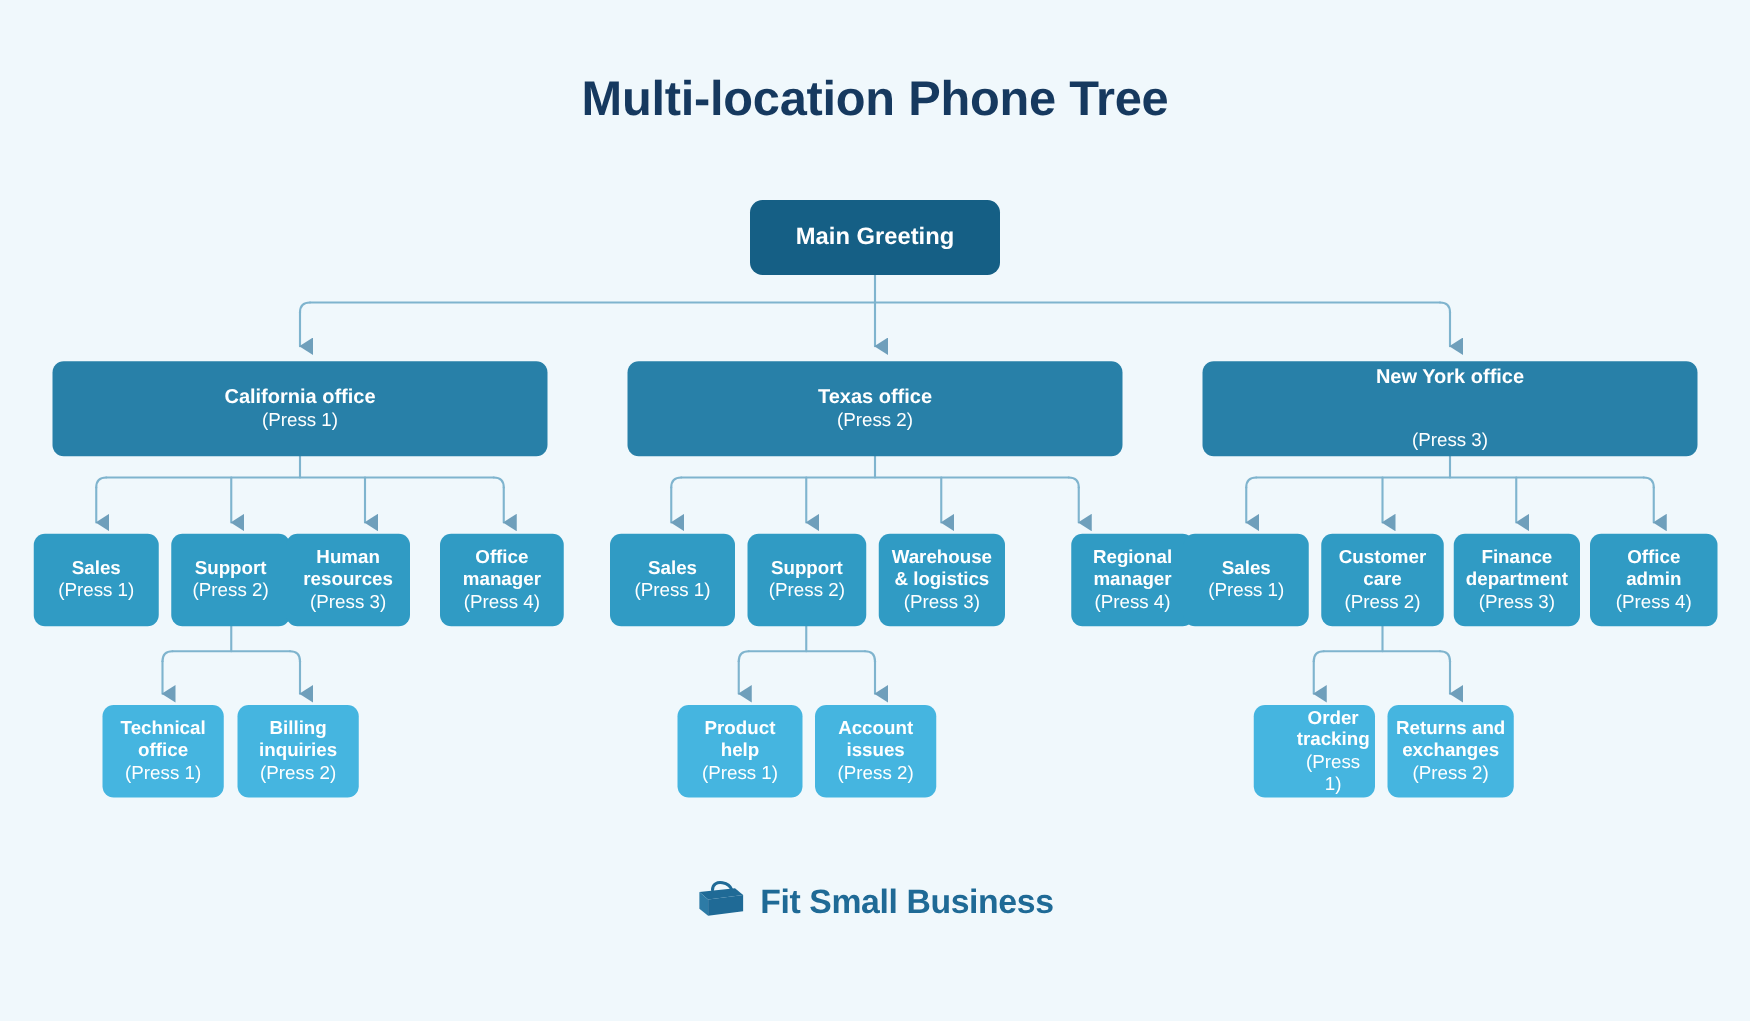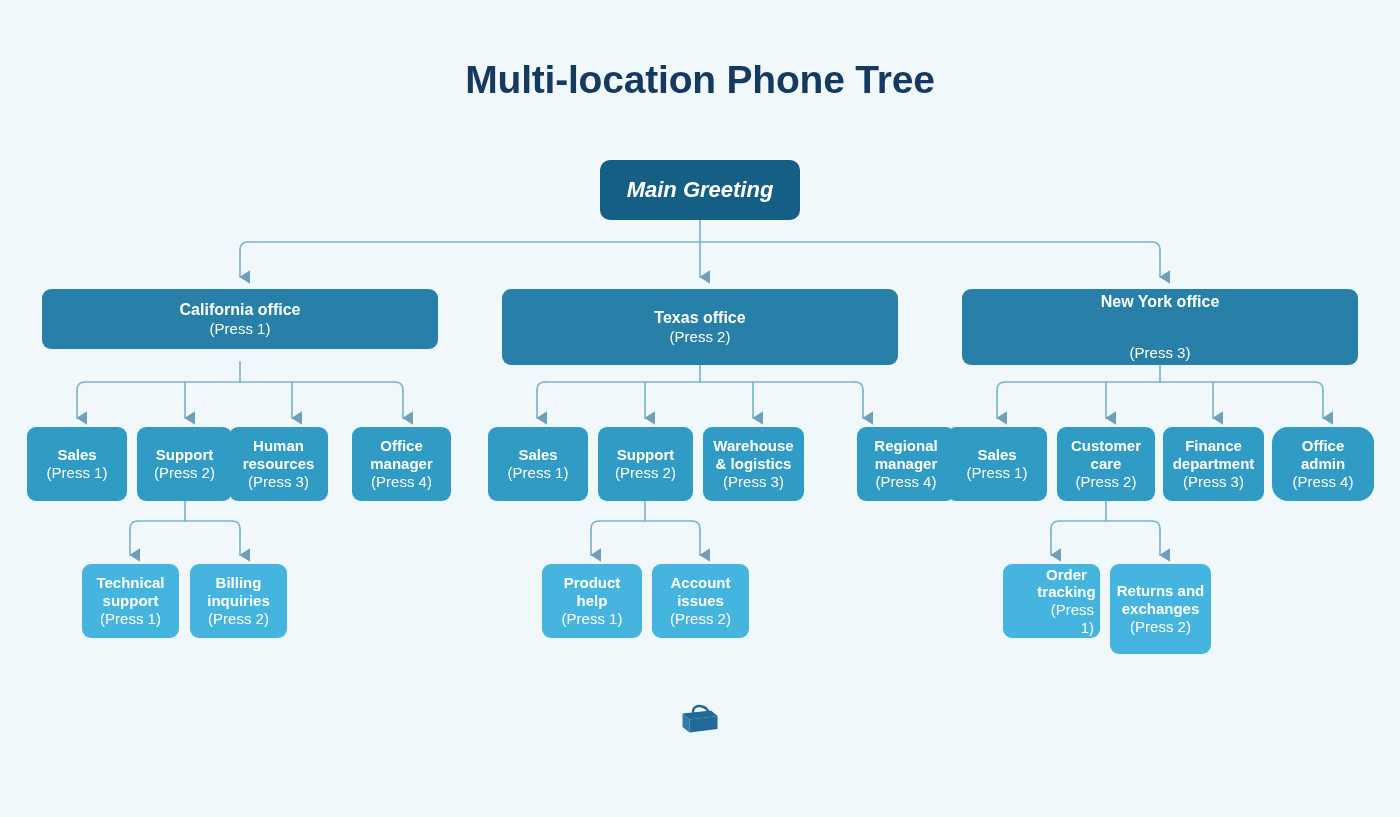--- a/index.html
+++ b/index.html
@@ -51,28 +51,26 @@
     padding: 4px 6px;
     line-height: 1.18;
   }
   .node .lbl {
     font-weight: bold;
     display: block;
   }
   .node .press {
     font-weight: normal;
     display: block;
-    text-align: right;
   }
   
   .lvl-root {
     background: #155f85;
-    font-size: 22px;
+    font-size: 19px;
     border-radius: 10px;
-    font-style: italic;
   }
   .lvl-2 {
     background: #2880a8;
     font-size: 16px;
   }
   .lvl-3 {
     background: #309bc4;
     font-size: 15px;
   }
   .lvl-4 {
@@ -176,21 +174,21 @@
       <path d="M1160,529 Q1160,521 1152,521"></path>
       <path d="M1051,529 L1051,555" marker-end="url(#ah)"></path>
       <path d="M1160,529 L1160,555" marker-end="url(#ah)"></path>
     </g>
   </svg>
 
   <div class="node lvl-root" style="left:600px; top:160px; width:200px; height:60px;">
     <span class="lbl">Main Greeting</span>
   </div>
 
-  <div class="node lvl-2" style="left:42px; top:289px; width:396px; height:60px;">
+  <div class="node lvl-2" style="left:42px; top:289px; width:396px; height:76px;">
     <span class="lbl">California office</span>
     <span class="press">(Press 1)</span>
   </div>
   <div class="node lvl-2" style="left:502px; top:289px; width:396px; height:76px;">
     <span class="lbl">Texas office</span>
     <span class="press">(Press 2)</span>
   </div>
   <div class="node lvl-2" style="left:962px; top:289px; width:396px; height:76px;gap:32px;">
     <span class="lbl">New York office</span>
     <span class="press">(Press 3)</span>
@@ -235,56 +233,57 @@
     <span class="press">(Press 1)</span>
   </div>
   <div class="node lvl-3" style="left:1057px; top:427px; width:98px; height:74px;">
     <span class="lbl">Customer care</span>
     <span class="press">(Press 2)</span>
   </div>
   <div class="node lvl-3" style="left:1163px; top:427px; width:101px; height:74px;">
     <span class="lbl">Finance department</span>
     <span class="press">(Press 3)</span>
   </div>
-  <div class="node lvl-3" style="left:1272px; top:427px; width:102px; height:74px;border-radius:16px;">
+  <div class="node lvl-3" style="left:1272px; top:427px; width:102px; height:74px;">
     <span class="lbl">Office admin</span>
     <span class="press">(Press 4)</span>
   </div>
 
   <div class="node lvl-4" style="left:82px; top:564px; width:97px; height:74px;">
-    <span class="lbl">Technical support</span>
+    <span class="lbl">Technical office</span>
     <span class="press">(Press 1)</span>
   </div>
   <div class="node lvl-4" style="left:190px; top:564px; width:97px; height:74px;">
     <span class="lbl">Billing inquiries</span>
     <span class="press">(Press 2)</span>
   </div>
 
   <div class="node lvl-4" style="left:542px; top:564px; width:100px; height:74px;">
     <span class="lbl">Product help</span>
     <span class="press">(Press 1)</span>
   </div>
   <div class="node lvl-4" style="left:652px; top:564px; width:97px; height:74px;">
     <span class="lbl">Account issues</span>
     <span class="press">(Press 2)</span>
   </div>
 
   <div class="node lvl-4" style="left:1003px; top:564px; width:97px; height:74px;padding-left:36px;">
     <span class="lbl">Order tracking</span>
     <span class="press">(Press 1)</span>
   </div>
-  <div class="node lvl-4" style="left:1110px; top:564px; width:101px; height:90px;">
+  <div class="node lvl-4" style="left:1110px; top:564px; width:101px; height:74px;">
     <span class="lbl">Returns and exchanges</span>
     <span class="press">(Press 2)</span>
   </div>
 
   <div class="footer">
     <span class="bag">
       <svg width="40" height="32" viewBox="0 0 40 32" xmlns="http://www.w3.org/2000/svg">
         <path d="M13 9 C13 4, 17 2.5, 21 3.2 C25 3.9, 27.5 6, 28.5 9" fill="none" stroke="#1f6a96" stroke-width="2.4" stroke-linecap="round"></path>
         <path d="M2.5 10.5 L31 7.5 L37.5 13 L9.5 16.5 Z" fill="#1f6a96"></path>
         <path d="M2.5 10.5 L2.5 24 L9.5 29.5 L9.5 16.5 Z" fill="#2d7ba6"></path>
         <path d="M9.5 16.5 L9.5 29.5 L37.5 26 L37.5 13 Z" fill="#1f6a96"></path>
       </svg>
     </span>
+    <span class="brand">Fit Small Business</span>
   </div>
 
 </div>
 
 </body></html>

